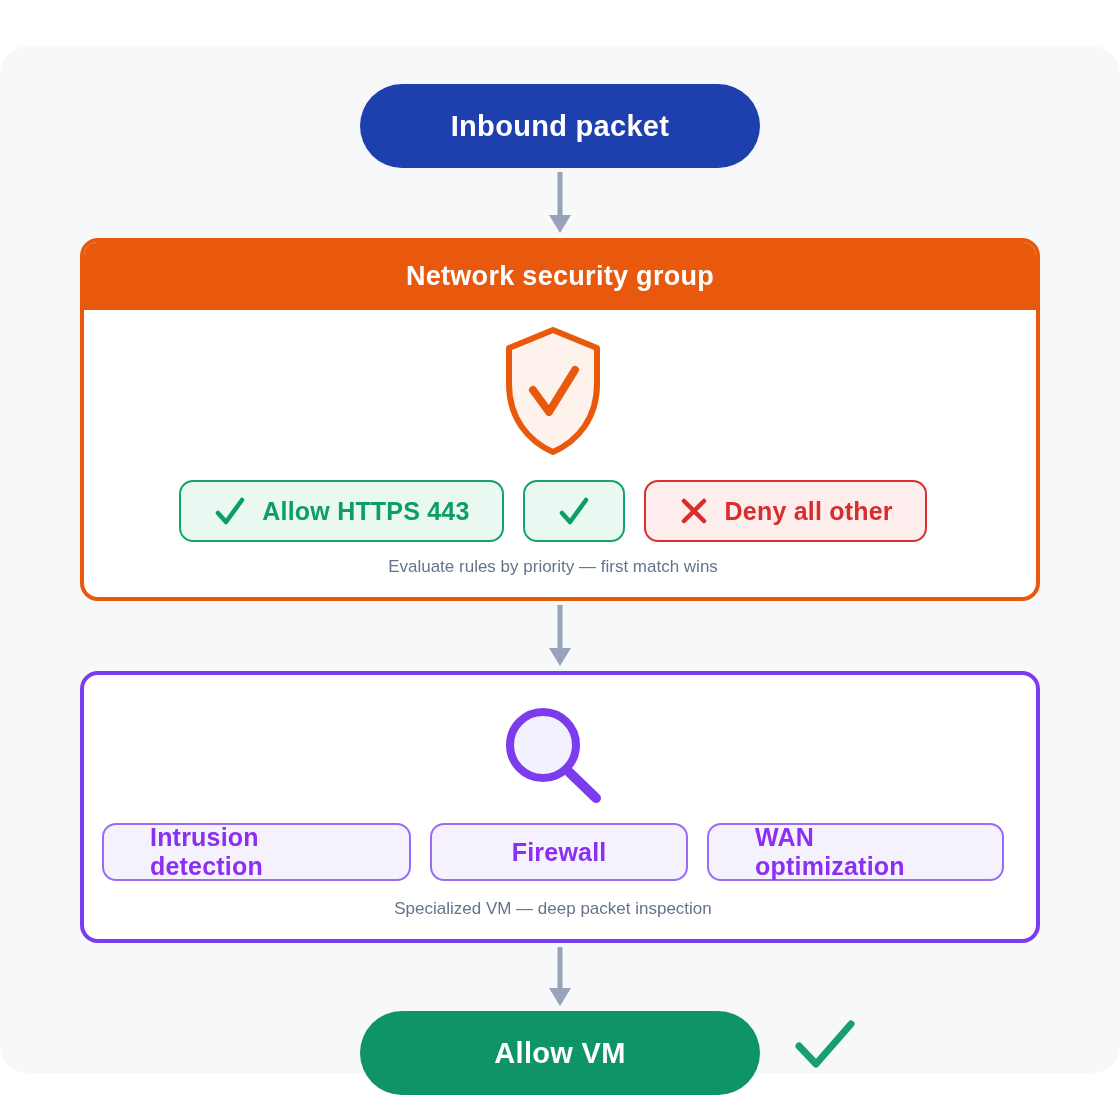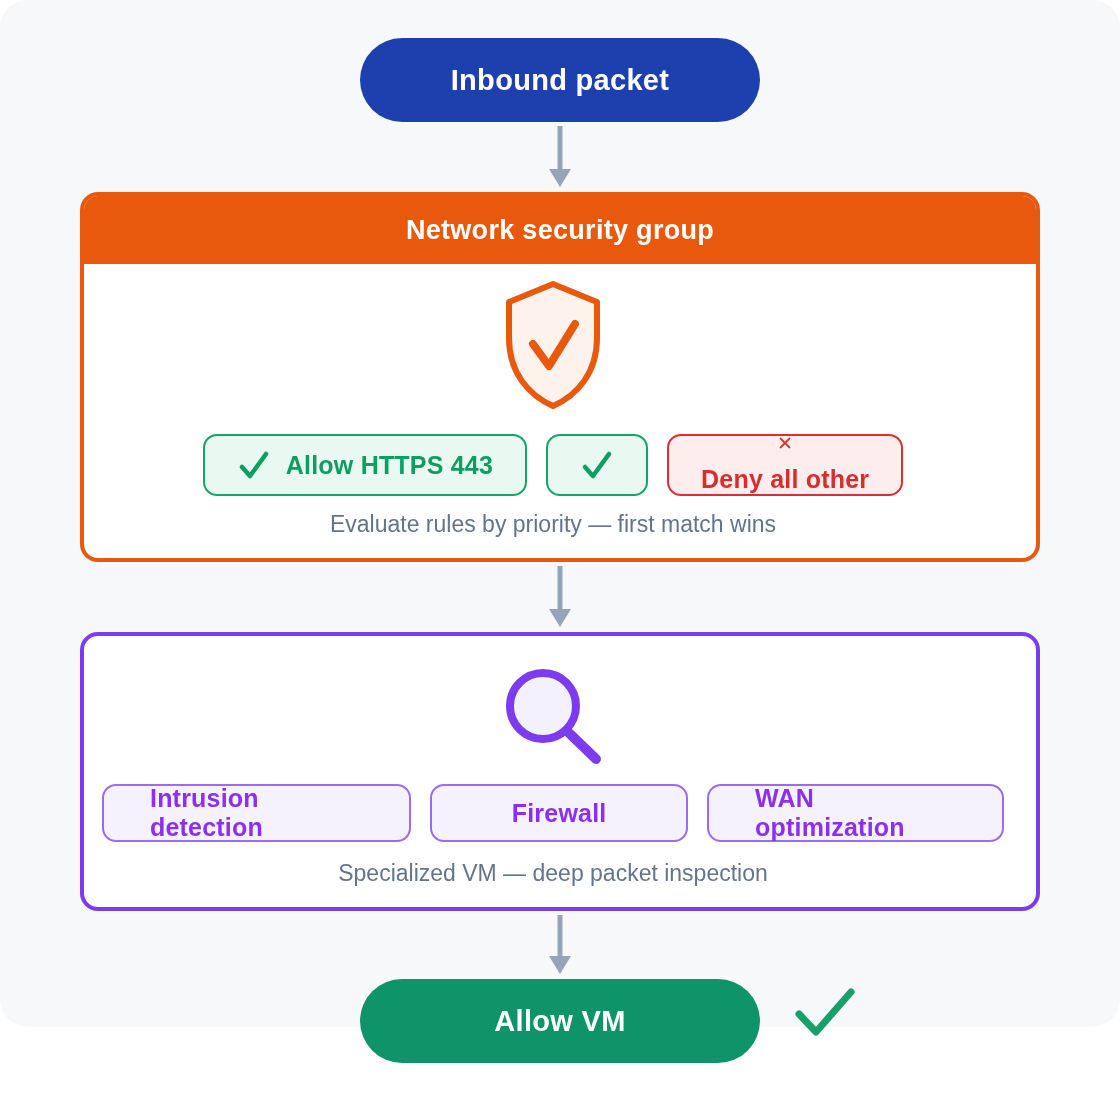--- a/index.html
+++ b/index.html
@@ -20,21 +20,21 @@
     --nva-chip-text:#8b2ff2;
     --nva-chip-border:#9a6cf5;
     --nva-chip-bg:#f5f2fe;
     --target-bg:#0f9368;
     --success-check:#17a06b;
   }
   *{box-sizing:border-box;margin:0;padding:0;}
   html,body{width:1120px;height:1120px;background:#ffffff;font-family:"Liberation Sans","DejaVu Sans",sans-serif;overflow:hidden;}
   .canvas{
     width:1120px;height:1027px;border-radius:28px;background:var(--canvas-bg);
-    display:flex;flex-direction:column;align-items:center;padding-top:38px;
+    display:flex;flex-direction:column;align-items:center;padding-top:38px;margin-top:46px;
   }
   .pill{
     width:400px;height:84px;border-radius:42px;
     display:flex;align-items:center;justify-content:center;
     color:#ffffff;font-size:29px;font-weight:700;letter-spacing:.3px;
     flex:0 0 auto;
   }
   .pill-blue{background:var(--inbound-bg);}
   .pill-green{background:var(--target-bg);}
   .arrow{flex:0 0 auto;margin:4px 0;}
@@ -60,27 +60,27 @@
   .lens-icon{display:block;margin:14px 0 6px 0;}
   .chip-row{
     display:flex;flex-direction:row;justify-content:center;align-items:center;
     gap:19px;margin-top:10px;width:100%;
   }
   .chip{
     height:62px;border-radius:14px;display:flex;align-items:center;justify-content:center;
     gap:15px;font-size:25px;font-weight:700;letter-spacing:.2px;
   }
   .chip-allow{background:var(--allow-bg);border:2.5px solid var(--allow-border);color:var(--allow-text);padding:0 32px;}
-  .chip-deny{background:var(--deny-bg);border:2.5px solid var(--deny-border);color:var(--deny-text);padding:0 32px;flex-direction:column;}
+  .chip-deny{background:var(--deny-bg);border:2.5px solid var(--deny-border);color:var(--deny-text);padding:0 32px;}
   .chip-nva{
     background:var(--nva-chip-bg);border:2.5px solid var(--nva-chip-border);
     color:var(--nva-chip-text);height:58px;padding:0 46px;min-width:258px;
   }
   .caption{
-    margin-top:15px;font-size:23px;font-weight:400;color:var(--caption-text);
+    margin-top:15px;font-size:17px;font-weight:400;color:var(--caption-text);
   }
   .caption-nva{margin-top:18px;}
   .target-row{position:relative;width:100%;display:flex;justify-content:center;flex:0 0 auto;}
   .final-check{position:absolute;left:calc(50% + 232px);top:6px;}
 </style>
 </head>
 <body>
 
 <div class="canvas">
 

